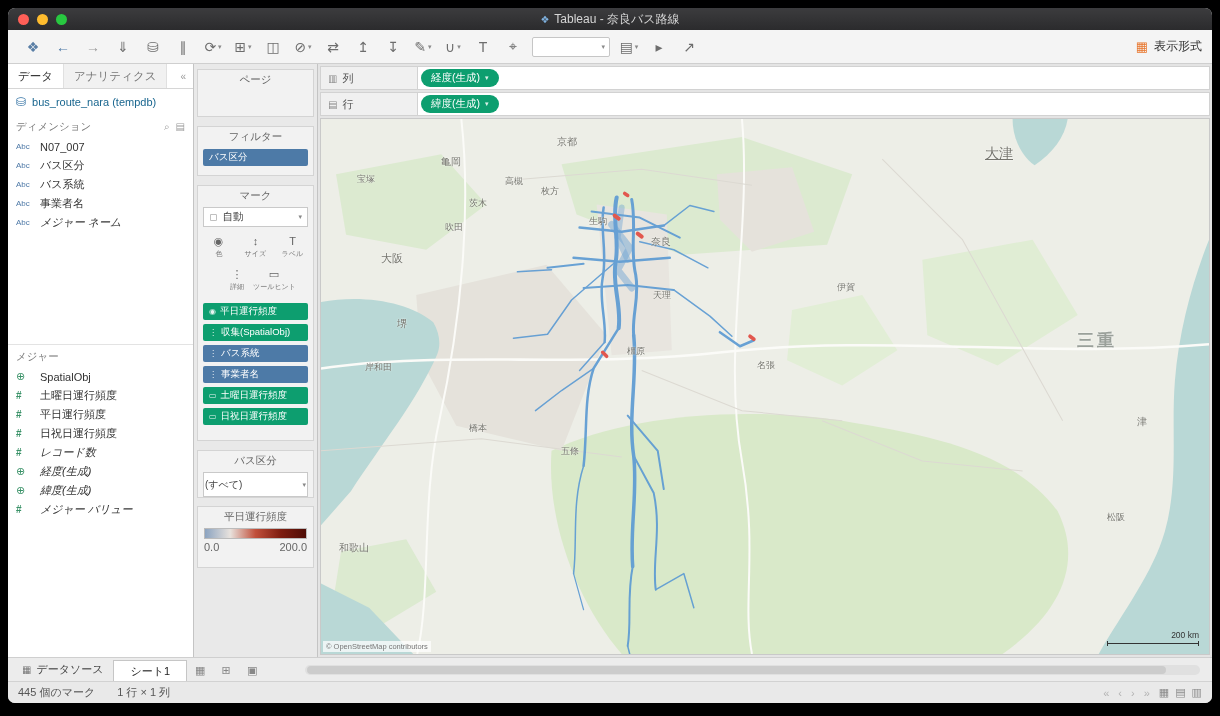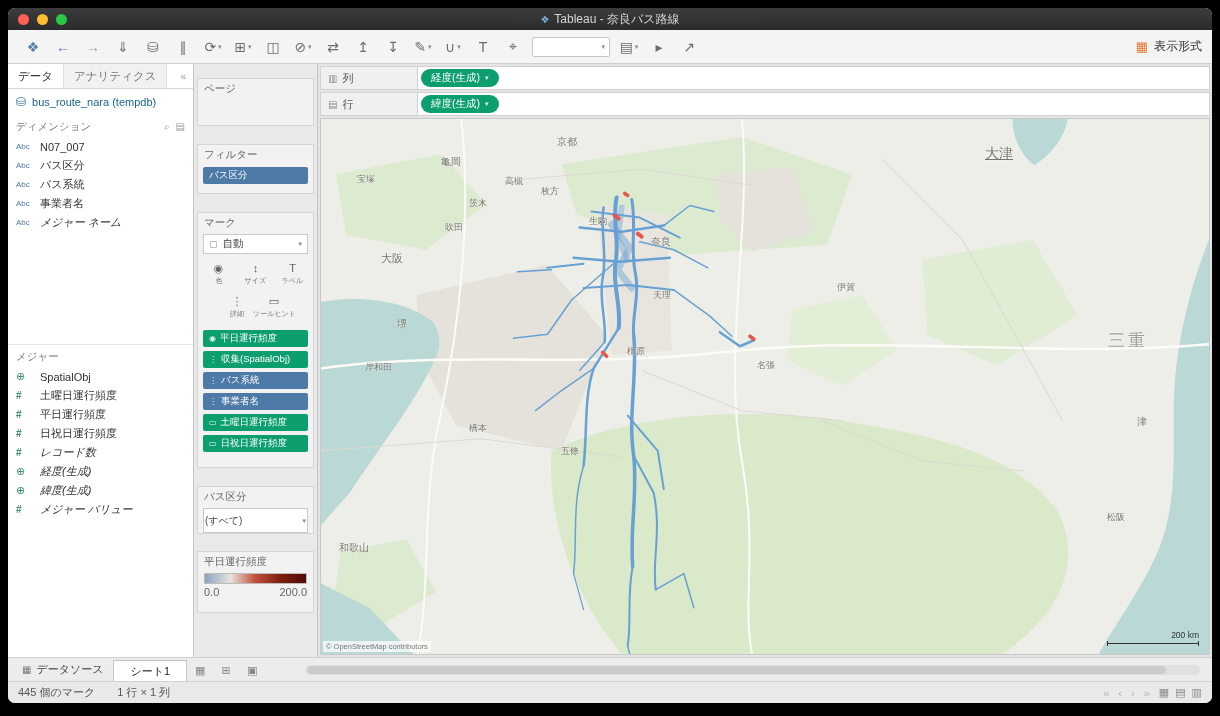--- a/index.html
+++ b/index.html
@@ -32,21 +32,21 @@
 .sect-head .hicons{margin-left:auto;display:flex;gap:6px;color:#9a9a9a;font-size:10px;}
 .field-row{height:19px;display:flex;align-items:center;padding:0 8px;font-size:11px;color:#333;white-space:nowrap;}
 .ficon{width:24px;flex:0 0 24px;display:flex;align-items:center;}
 .ficon.abc{font-size:8px;font-weight:normal;color:#4e79a7;}
 .ficon.num{color:#3a9268;font-weight:bold;font-size:10px;}
 .ficon.globe{color:#3a9268;font-size:11px;}
 .it{font-style:italic;}
 .dim-section{height:230px;overflow:hidden;border-bottom:1px solid #e3e3e3;}
 
 .cards{flex:0 0 124px;background:#e9e9e9;border-right:1px solid #c4c4c4;display:flex;flex-direction:column;overflow:hidden;padding-top:2px;}
-.card{background:#f2f2f2;border:1px solid #d4d4d4;margin:12px 3px;}
+.card{background:#f2f2f2;border:1px solid #d4d4d4;margin:3px 3px;text-align:center;}
 .card-title{font-size:10.5px;color:#666;padding:3px 6px 2px;}
 .pill{height:17px;border-radius:2px;display:flex;align-items:center;gap:4px;padding:0 6px;font-size:9.5px;color:#fff;white-space:nowrap;overflow:hidden;}
 .pill.green{background:#0d9e6f;}
 .pill.blue{background:#4d7aa7;}
 .pill .picon{font-size:8px;opacity:.9;}
 .filter-pill-area{padding:3px 5px 7px;}
 .marks-dd{height:20px;background:#fff;border:1px solid #c9c9c9;margin:2px 5px 5px;display:flex;align-items:center;gap:5px;padding:0 5px;font-size:10.5px;color:#444;}
 .marks-dd .ddicon{color:#888;font-size:9px;}
 .marks-dd .mcaret{margin-left:auto;font-size:7px;color:#888;}
 .marks-btns{display:flex;flex-wrap:wrap;padding:0 3px;justify-content:center;gap:2px;}
@@ -63,21 +63,21 @@
 .shelf-row{flex:0 0 24px;display:flex;margin-bottom:2px;}
 .shelf-label{flex:0 0 98px;background:#f0f0f0;border:1px solid #d2d2d2;display:flex;align-items:center;gap:5px;padding:0 7px;font-size:11px;color:#555;}
 .shelf-label .shicon{color:#8a8a8a;font-size:10px;}
 .shelf-body{flex:1;background:#fff;border:1px solid #d2d2d2;border-left:none;display:flex;align-items:center;padding:0 3px;gap:4px;}
 .shelf-pill{height:18px;border-radius:9px;background:#0d9e6f;color:#fff;display:inline-flex;align-items:center;gap:5px;padding:0 10px;font-size:10.5px;white-space:nowrap;}
 .shelf-pill .pcaret{font-size:7px;opacity:.85;}
 .map-wrap{flex:1;position:relative;border:1px solid #c9c9c9;background:#edeee7;overflow:hidden;margin-bottom:2px;}
 .map-wrap svg{position:absolute;inset:0;width:100%;height:100%;}
 .maplabels{position:absolute;inset:0;}
 .maplabel{position:absolute;color:#75756e;white-space:nowrap;text-shadow:0 0 2px #fff;}
-.maplabel.big{color:#9aa09a;font-weight:normal;letter-spacing:3px;margin-left:31px;}
+.maplabel.big{color:#9aa09a;font-weight:bold;letter-spacing:3px;}
 .attribution{position:absolute;left:2px;bottom:2px;font-size:7.5px;color:#777;background:rgba(255,255,255,.72);padding:1px 3px;}
 .mapscale{position:absolute;right:10px;bottom:8px;display:flex;flex-direction:column;align-items:flex-end;gap:1px;}
 .mapscale .sc-label{font-size:8.5px;color:#333;}
 .mapscale .sc-line{width:92px;height:5px;border-left:1px solid #333;border-right:1px solid #333;position:relative;}
 .mapscale .sc-line::after{content:"";position:absolute;left:0;right:0;top:2px;border-top:1px solid #333;}
 
 .tabs-row{flex:0 0 24px;background:#ececec;border-top:1px solid #cfcfcf;display:flex;align-items:stretch;padding-left:4px;}
 .ds-tab{display:flex;align-items:center;gap:5px;padding:0 10px;font-size:11px;color:#444;}
 .ds-tab .dticon{color:#777;font-size:10px;}
 .sheet-tab{margin-top:2px;background:#fff;border:1px solid #c6c6c6;border-bottom:none;display:flex;align-items:center;padding:0 16px;font-size:11px;color:#222;}

